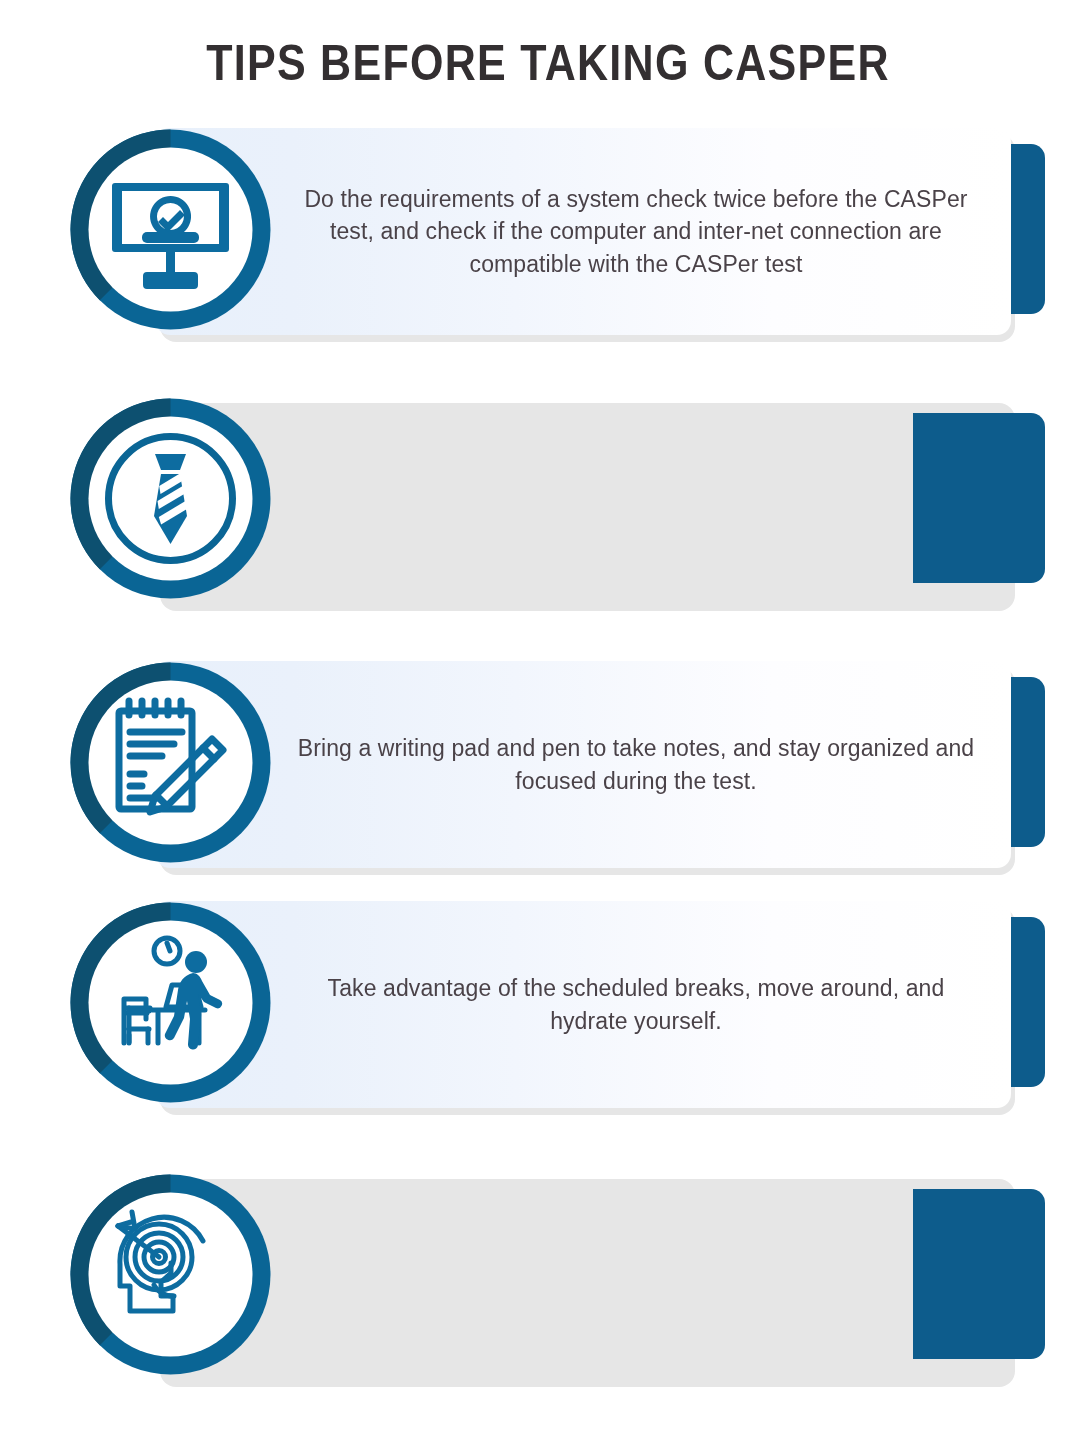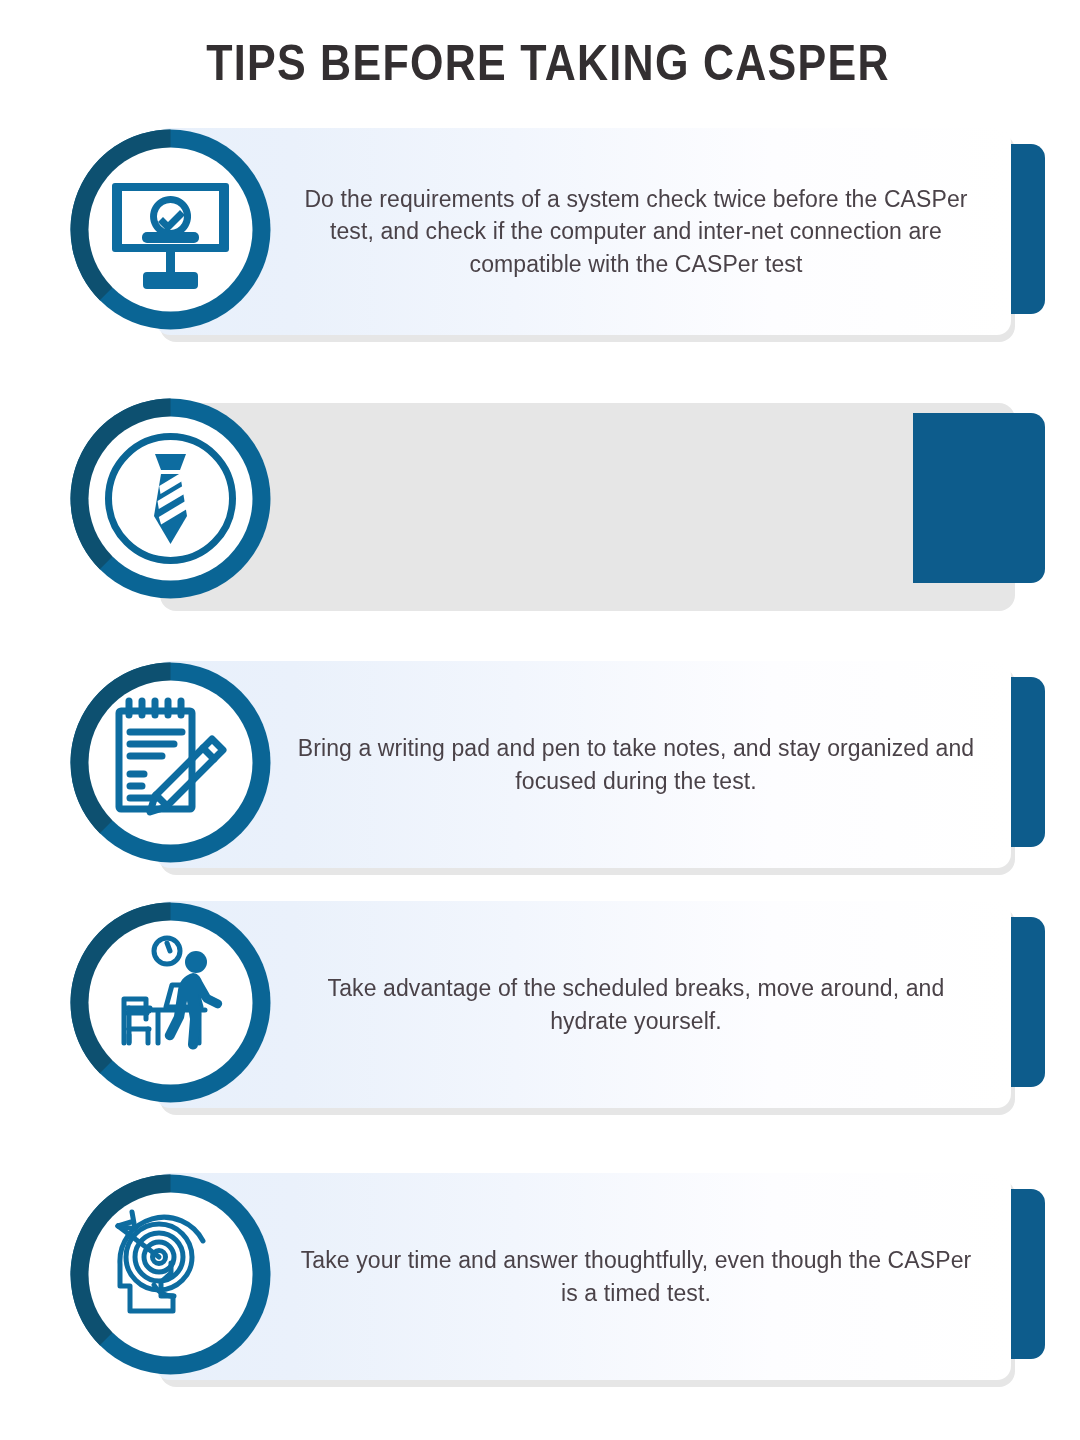--- a/index.html
+++ b/index.html
@@ -227,23 +227,20 @@
           <circle cx="133" cy="67" r="11"></circle>
           <path d="M130 78 c-9 2 -14 9 -15 17 l-4 26 -9 18 a5 5 0 0 0 9 4 l10 -20 3 -17 3 18 -2 25 a5 5 0 0 0 10 1 l3 -28 c0.4 -4 -0.2 -7 -1 -11 l-2 -12 6 8 12 6 a4.5 4.5 0 0 0 4 -8 l-10 -5 -8 -14 c-2 -5 -5 -8 -9 -8 z"></path>
         </g>
       </svg>
     </div>
   </div>
 
   <div class="row row-4">
     <div class="card-shadow"></div>
     <div class="tab"></div>
-    <div class="card">
-      <div class="card-text">Take your time and answer thoughtfully, even though the CASPer is a timed test.</div>
-    </div>
     <div class="badge">
       <svg viewBox="0 0 215 215">
         <circle cx="107.5" cy="107.5" r="100" class="ring-main"></circle>
         <path d="M107.5 7.5 A100 100 0 0 0 36.8 178.2 L50 165 A81.3 81.3 0 0 1 107.5 26.2 Z" class="ring-dark"></path>
         <circle cx="107.5" cy="107.5" r="82" class="ring-inner-white"></circle>
         <g fill="none" stroke="#0d6ca0" stroke-width="5" stroke-linecap="round" stroke-linejoin="round">
           <path d="M140 74 a44 44 0 0 0 -83 23 v22 h10 v25 h43 v-15 h-12 v-14 l10 -9 v-10"></path>
           <path d="M111 129 c-10 0 -17 -5 -20 -11"></path>
           <circle cx="96" cy="90" r="33"></circle>
           <circle cx="96" cy="90" r="24"></circle>

